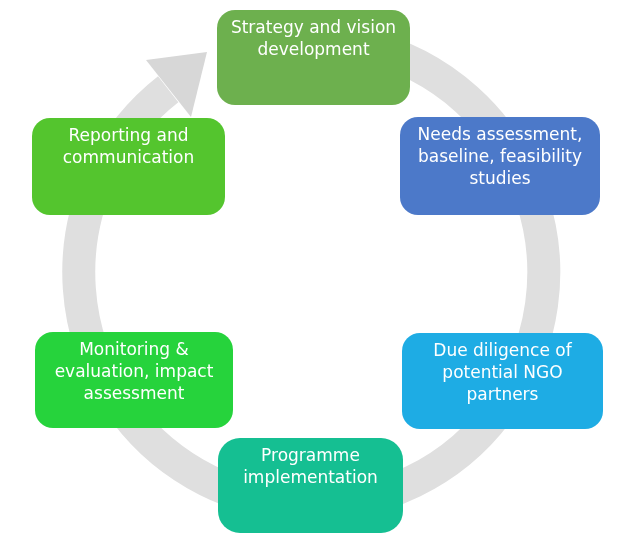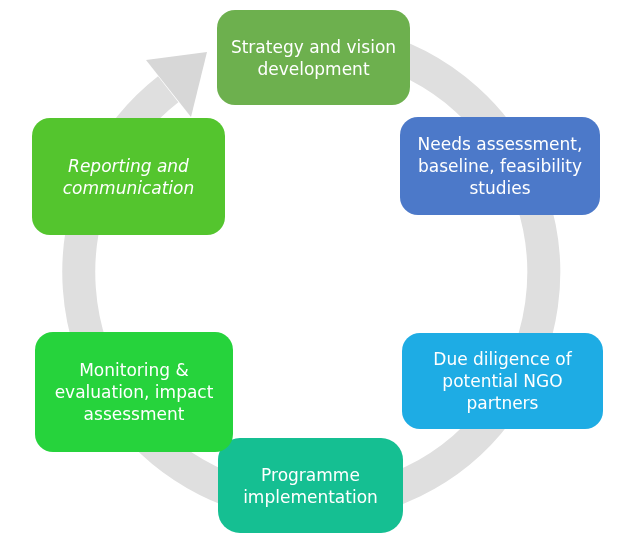--- a/index.html
+++ b/index.html
@@ -19,40 +19,40 @@
     position: absolute;
     left: 0;
     top: 0;
     width: 617px;
     height: 554px;
   }
   .step {
     position: absolute;
     border-radius: 18px;
     display: flex;
-    align-items: center;
+    align-items: flex-start;
     justify-content: center;
     text-align: center;
     box-sizing: border-box;
     padding: 6px 1px;
   }
   .step-label {
     color: #ffffff;
     font-size: 17px;
     line-height: 22px;
     font-weight: 400;
     white-space: pre-line;
   }
   
   .step-strategy   { left: 217px; top: 10px;  width: 193px; height: 95px; }
   .step-needs      { left: 400px; top: 117px; width: 200px; height: 98px; }
   .step-due        { left: 402px; top: 333px; width: 201px; height: 96px; }
   .step-programme  { left: 218px; top: 438px; width: 185px; height: 95px; border-radius: 22px; }
-  .step-monitoring { left: 35px;  top: 332px; width: 198px; height: 120px; }
-  .step-reporting  { left: 32px;  top: 118px; width: 193px; height: 117px; font-style: italic; }
+  .step-monitoring { left: 35px;  top: 332px; width: 198px; height: 96px; }
+  .step-reporting  { left: 32px;  top: 118px; width: 193px; height: 97px; }
 </style>
 </head>
 <body>
 
 <div class="canvas">
 
   <svg class="cycle-svg" viewBox="0 0 617 554" xmlns="http://www.w3.org/2000/svg">
     <path d="M 254.9 46.9 A 232.5 232.5 0 1 1 168.2 89.2" fill="none" stroke-width="33" stroke-linecap="butt" stroke="#DFDFDF"></path>
     <polygon points="207,52 146,60 191,117" fill="#D7D7D7"></polygon>
   </svg>

